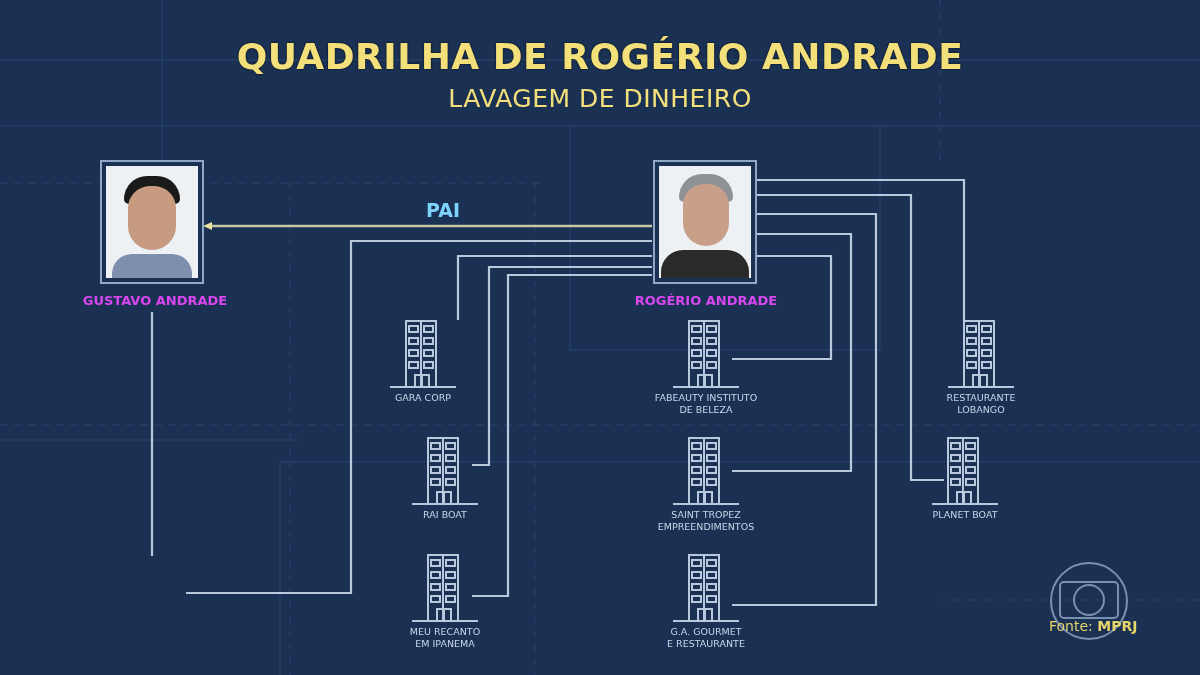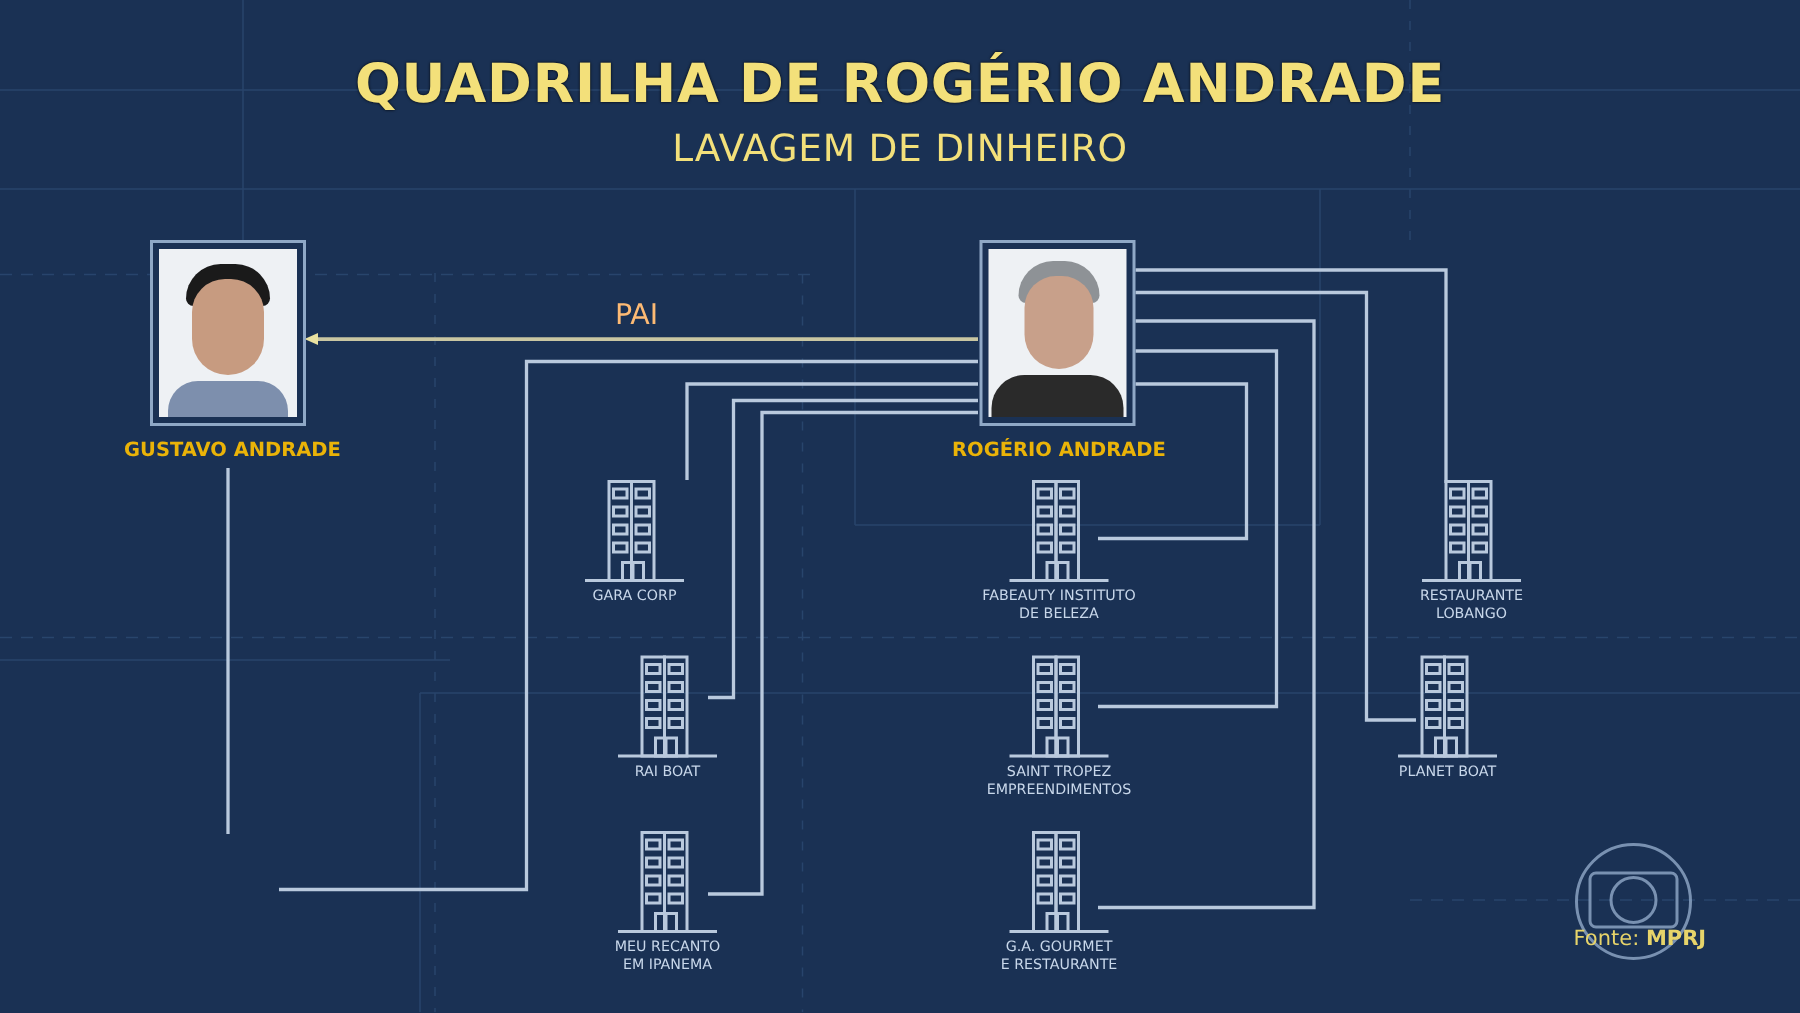--- a/index.html
+++ b/index.html
@@ -10,22 +10,22 @@
     .t1 { top:36px; font-size:36px; font-weight:bold; text-shadow:0 0 2px #000; }
     .t2 { top:84px; font-size:25px; font-weight:normal; }
     .photo { position:absolute; border:2px solid #8fa8c6; padding:4px; background:#1a3154; }
     .photo .img { width:92px; height:112px; background:#eef1f4; position:relative; overflow:hidden; }
     .face-young .hair { position:absolute; left:18px; top:10px; width:56px; height:28px; background:#1a1a1a; border-radius:28px 28px 6px 6px; }
     .face-young .head { position:absolute; left:22px; top:20px; width:48px; height:64px; background:#c79b80; border-radius:22px 22px 24px 24px; }
     .face-young .body { position:absolute; left:6px; top:88px; width:80px; height:30px; background:#7d8fad; border-radius:20px 20px 0 0; }
     .face-old .hair { position:absolute; left:20px; top:8px; width:54px; height:28px; background:#8e9296; border-radius:28px 28px 6px 6px; }
     .face-old .head { position:absolute; left:24px; top:18px; width:46px; height:62px; background:#c8a08a; border-radius:22px 22px 24px 24px; }
     .face-old .body { position:absolute; left:2px; top:84px; width:88px; height:34px; background:#2a2a2a; border-radius:22px 22px 0 0; }
-    .person-name { position:absolute; color:#eab308; font-weight:bold; font-size:13px; text-align:center; width:200px; }
-    .rel-label { position:absolute; color:#fdba74; font-weight:normal; font-size:19px; }
+    .person-name { position:absolute; color:#d946ef; font-weight:bold; font-size:13px; text-align:center; width:200px; }
+    .rel-label { position:absolute; color:#7dd3fc; font-weight:bold; font-size:19px;margin-left:16px; }
     .company { position:absolute; width:110px; }
     .company svg { display:block; margin:0 auto; }
     .company .lbl { color:#c8d7ea; font-size:9.5px; text-align:center; line-height:12px; margin-top:2px; white-space:nowrap; }
     .source { position:absolute; left:1030px; top:618px; font-size:14px; color:#e7d46a;margin-left:19px; }
     .source b { font-weight:bold; }
     .logo { position:absolute; left:1048px; top:560px; }
   </style>
 </head>
 <body>
 

